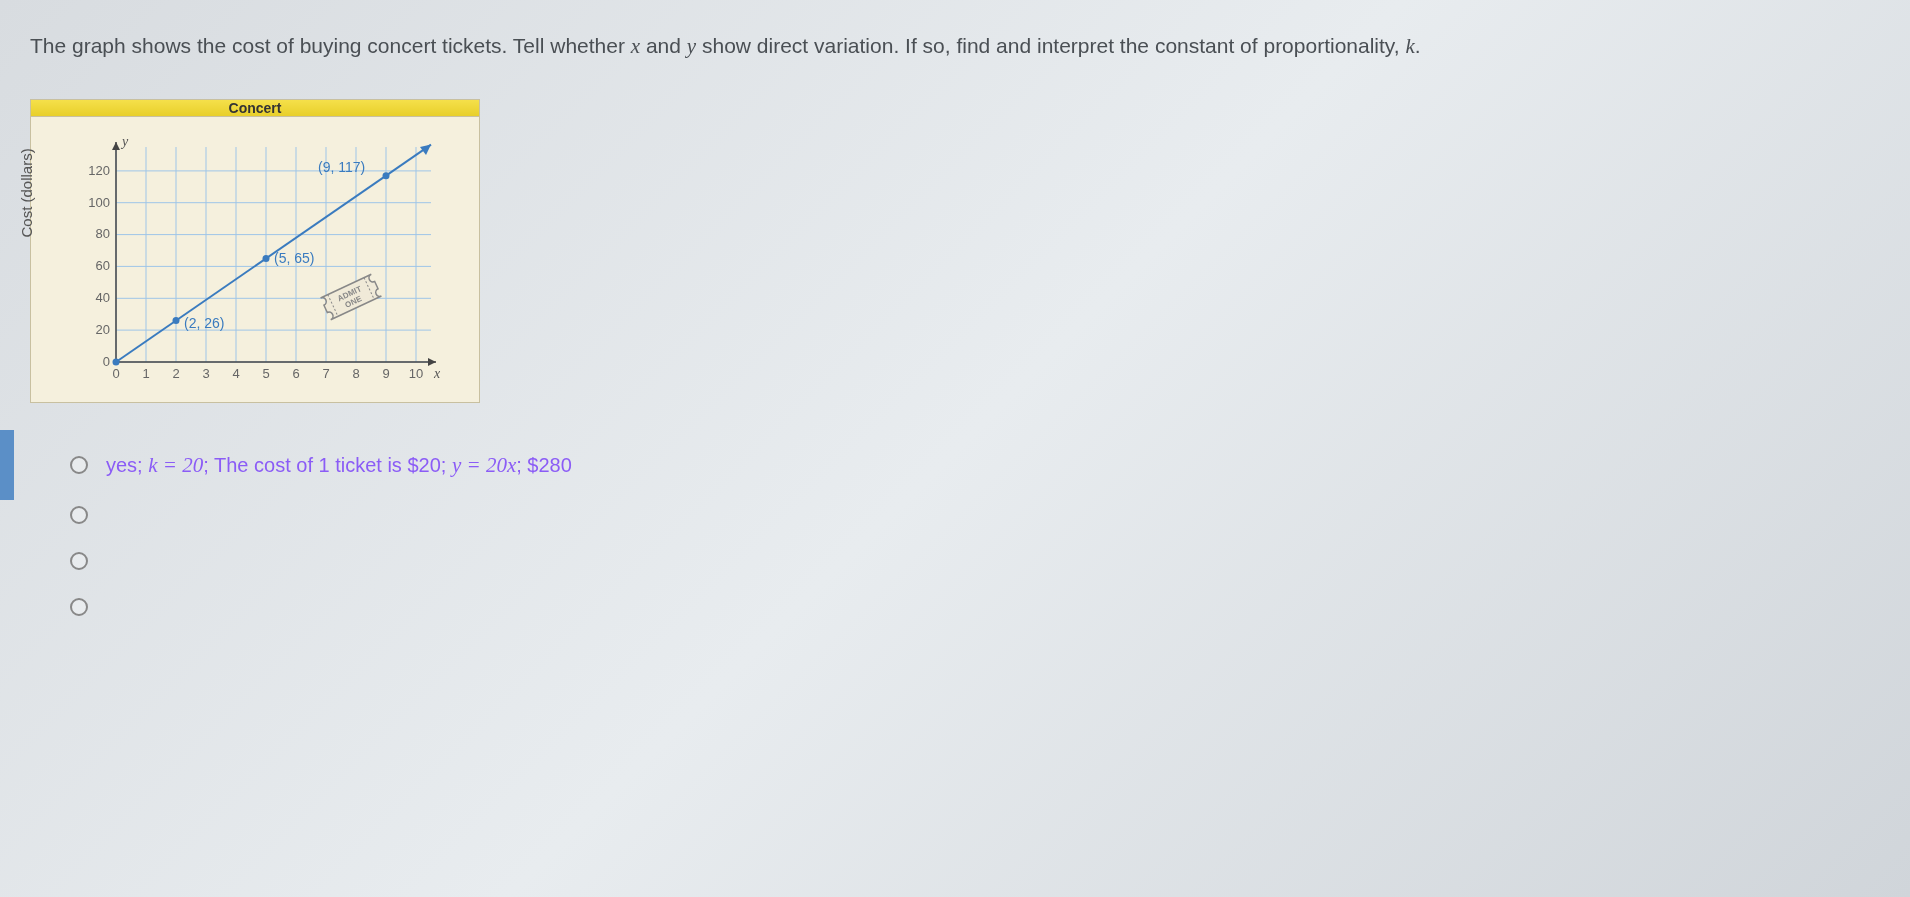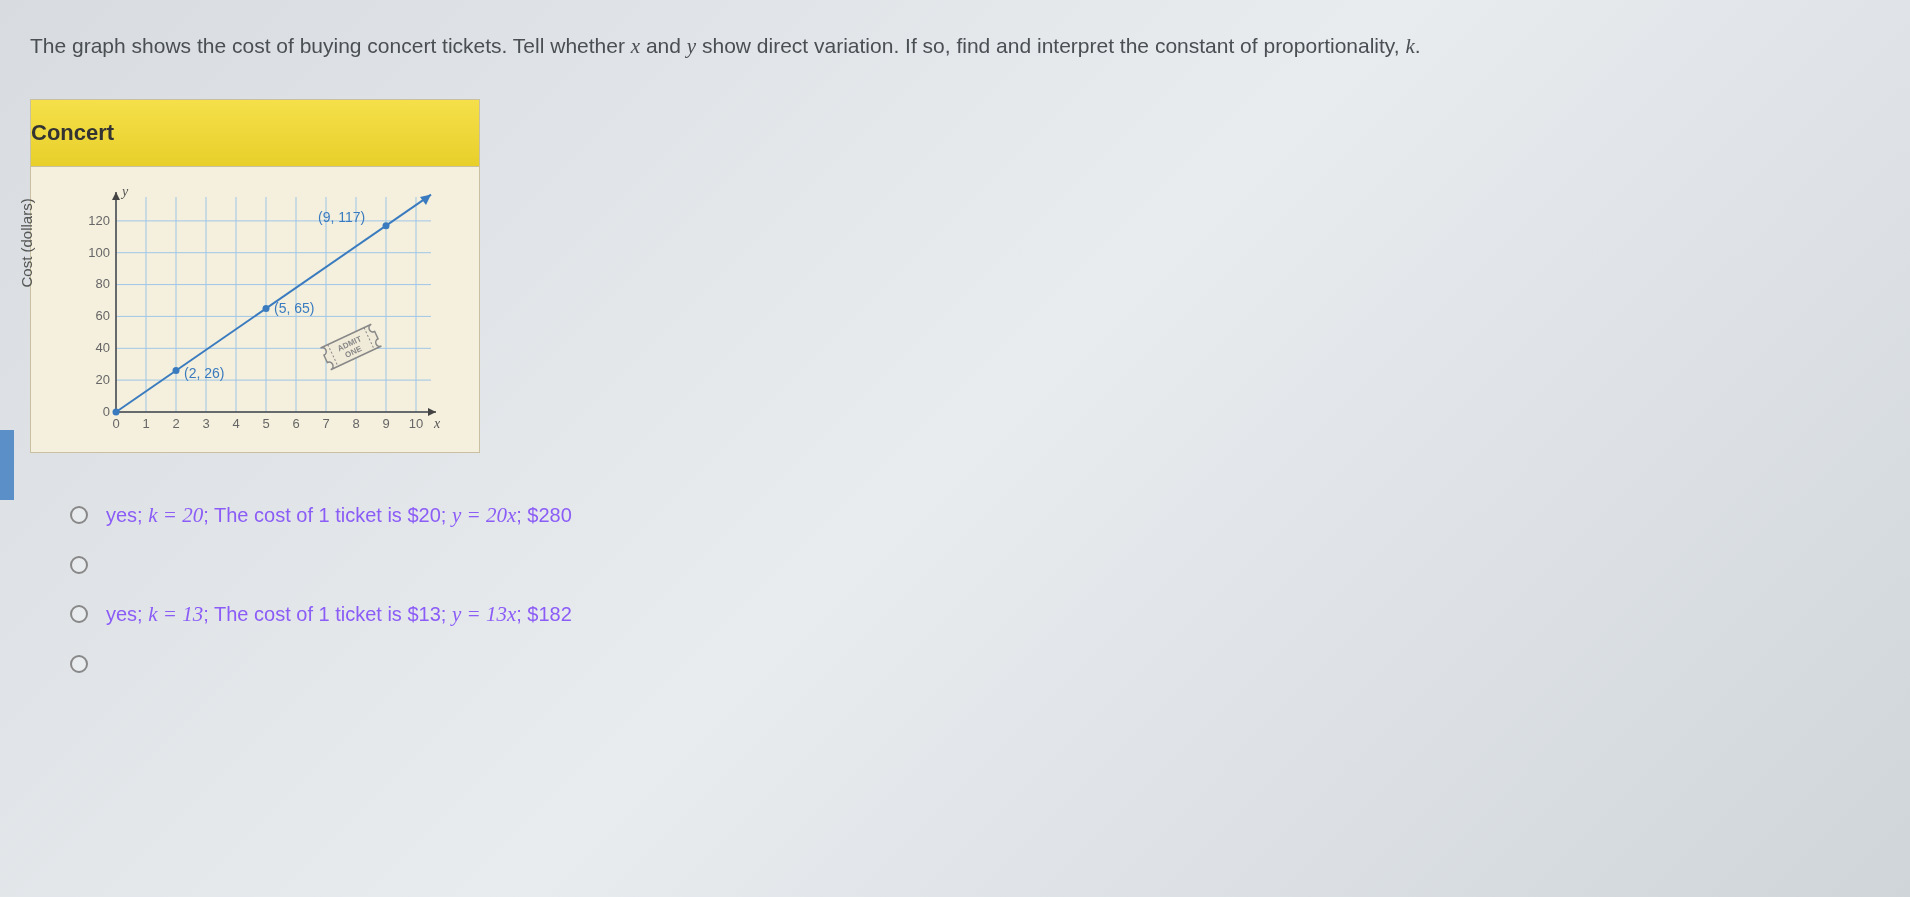--- a/index.html
+++ b/index.html
@@ -20,24 +20,24 @@
   }
   .math-var { font-style: italic; font-family: 'Times New Roman', serif; }
   .chart-container {
     width: 450px;
     background: #f5f0dd;
     border: 1px solid #c8c0a0;
     margin-bottom: 50px;
   }
   .chart-title-bar {
     background: linear-gradient(180deg, #f5e04a 0%, #e8cf2a 100%);
-    text-align: left;
-    padding: 20px 0;
+    text-align: center;
+    padding: 0 0;
     font-weight: bold;
-    font-size: 22px;
+    font-size: 14px;
     color: #333;
     border-bottom: 1px solid #c8c0a0;
   }
   .chart-body {
     padding: 15px 20px 10px 15px;
     position: relative;
   }
   .y-axis-label {
     position: absolute;
     left: -5px;
@@ -186,20 +186,17 @@
     <div class="radio"></div>
     <div class="answer-text">
       <span>yes; </span><span class="math-var">k = 20</span><span>; The cost of 1 ticket is $20; </span><span class="math-var">y = 20x</span><span>; $280</span>
     </div>
   </div>
   <div class="answer-row">
     <div class="radio"></div>
   </div>
   <div class="answer-row">
     <div class="radio"></div>
-    <div class="answer-text">
-      <span>yes; </span><span class="math-var">k = 13</span><span>; The cost of 1 ticket is $13; </span><span class="math-var">y = 13x</span><span>; $182</span>
-    </div>
   </div>
   <div class="answer-row">
     <div class="radio"></div>
   </div>
 </div>
 
 </body></html>

